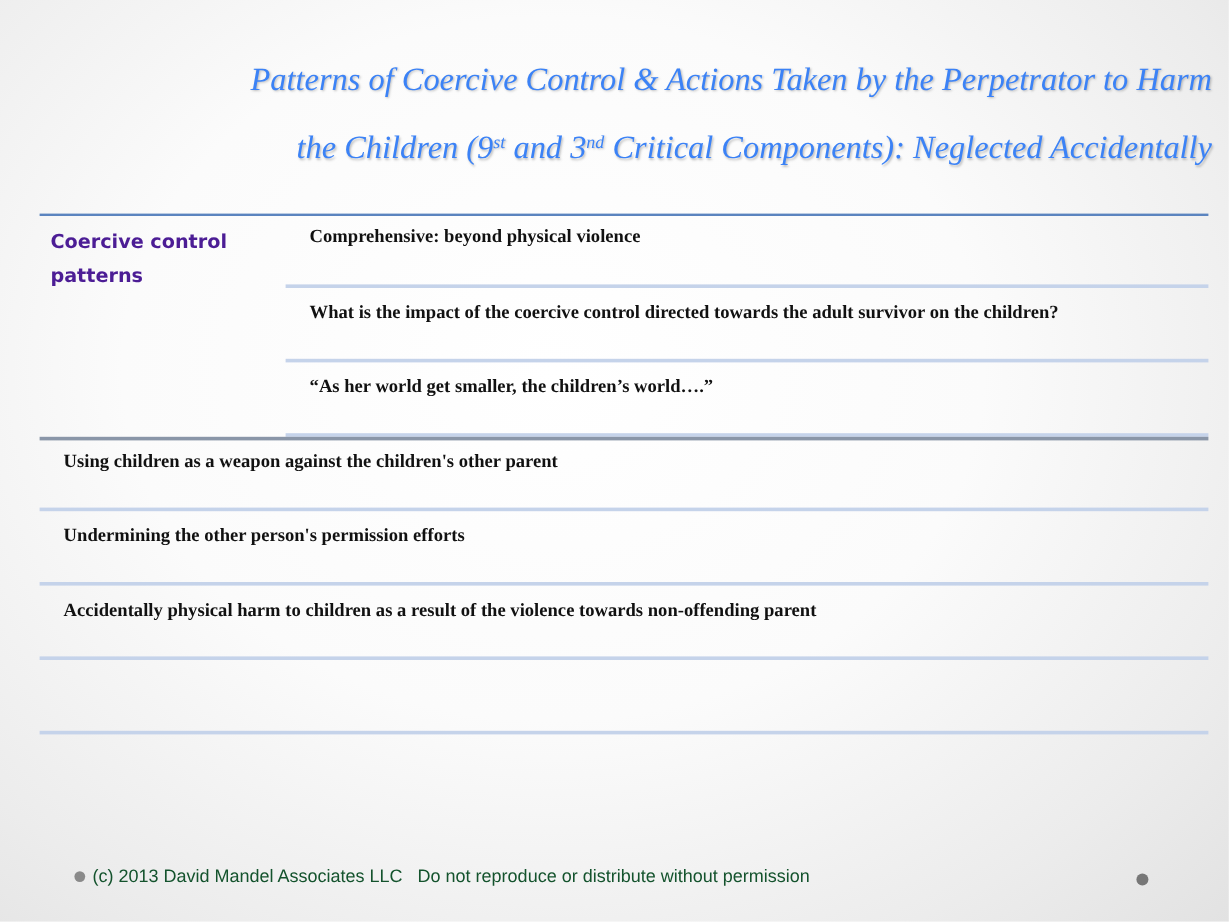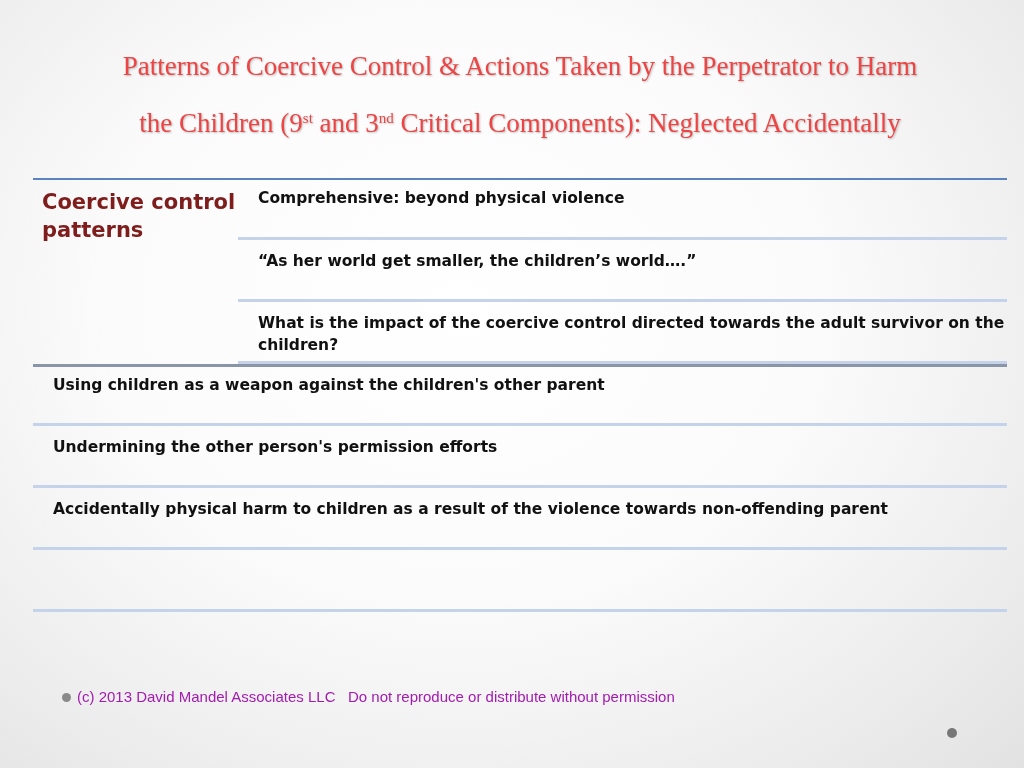--- a/index.html
+++ b/index.html
@@ -3,44 +3,45 @@
 <meta charset="utf-8">
 <style>
   html, body { margin: 0; padding: 0; }
   body {
     width: 1024px; height: 768px; overflow: hidden; position: relative;
     background: radial-gradient(ellipse at 45% 40%, #ffffff 0%, #fbfbfb 45%, #ececec 80%, #e2e2e2 100%);
     font-family: "DejaVu Sans", "Liberation Sans", sans-serif;
   }
   .title {
     position: absolute; left: 30px; top: 38px; width: 980px;
-    text-align: center; color: #ef4444;
+    text-align: right; color: #3b82f6;
     font-family: "Liberation Serif", "DejaVu Serif", serif;
     font-size: 27px; line-height: 57px;
     text-shadow: 1px 1px 2px rgba(0,0,0,0.25);
+    font-style: italic;
   }
   .title sup { font-size: 15px; vertical-align: 9px; line-height: 0; }
   .table { position: absolute; left: 33px; top: 178px; width: 974px; }
   .group { position: relative; display: flex; }
   .group-top-line { position: absolute; left: 0; right: 0; top: 0; height: 2px; }
   .group.first .group-top-line { background: #5b84bf; }
   .group.second .group-top-line { background: #8a96a8; height: 3px; left: 0; right: 0; }
   .head {
     width: 196px; padding: 10px 0 0 9px;
-    font-size: 21px; font-weight: bold; line-height: 28px; color: #7f1d1d;
+    font-size: 16px; font-weight: bold; line-height: 28px; color: #4c1d95;
   }
-  .rows { flex: 1; }
+  .rows { flex: 1; font-family: Liberation Serif, serif; }
   .row {
     position: relative; height: 62px; padding: 10px 0 0 20px; box-sizing: border-box;
     font-size: 15.5px; font-weight: bold; line-height: 22px; color: #111;
   }
   .row .sep { position: absolute; left: 0; right: 0; bottom: 0; height: 3px; background: #c5d3ea; }
   .group.first .row:first-child { padding-top: 9px; }
   .footer {
-    position: absolute; left: 62px; top: 688px; font-size: 15px; color: #a21caf;
+    position: absolute; left: 62px; top: 722px; font-size: 15px; color: #14532d;
     font-family: "Liberation Sans", "DejaVu Sans", sans-serif;
   }
   .dot {
     display: inline-block; width: 9px; height: 9px; border-radius: 50%;
     background: #8a8a8a; vertical-align: middle; margin-right: 6px; position: relative; top: -1px;
   }
   .footer-dot-right { position: absolute; left: 947px; top: 728px; width: 10px; height: 10px; border-radius: 50%; background: #777; }
 </style>
 </head>
 <body>
@@ -49,22 +50,22 @@
   <div>Patterns of Coercive Control &amp; Actions Taken by the Perpetrator to Harm</div>
   <div><span>the Children (9</span><sup>st</sup><span> and 3</span><sup>nd</sup><span> Critical Components): Neglected Accidentally</span></div>
 </div>
 
 <div class="table">
   <div class="group first">
     <div class="group-top-line"></div>
     <div class="head">Coercive control patterns</div>
     <div class="rows">
       <div class="row"><span>Comprehensive: beyond physical violence</span><div class="sep"></div></div>
+      <div class="row"><span>What is the impact of the coercive control directed towards the adult survivor on the children?</span><div class="sep"></div></div>
       <div class="row"><span>“As her world get smaller, the children’s world….”</span><div class="sep"></div></div>
-      <div class="row"><span>What is the impact of the coercive control directed towards the adult survivor on the children?</span><div class="sep"></div></div>
     </div>
   </div>
   <div class="group second">
     <div class="group-top-line"></div>
     <div class="rows">
       <div class="row"><span>Using children as a weapon against the children's other parent</span><div class="sep"></div></div>
       <div class="row"><span>Undermining the other person's permission efforts</span><div class="sep"></div></div>
       <div class="row"><span>Accidentally physical harm to children as a result of the violence towards non-offending parent</span><div class="sep"></div></div>
       <div class="row"><div class="sep"></div></div>
     </div>

